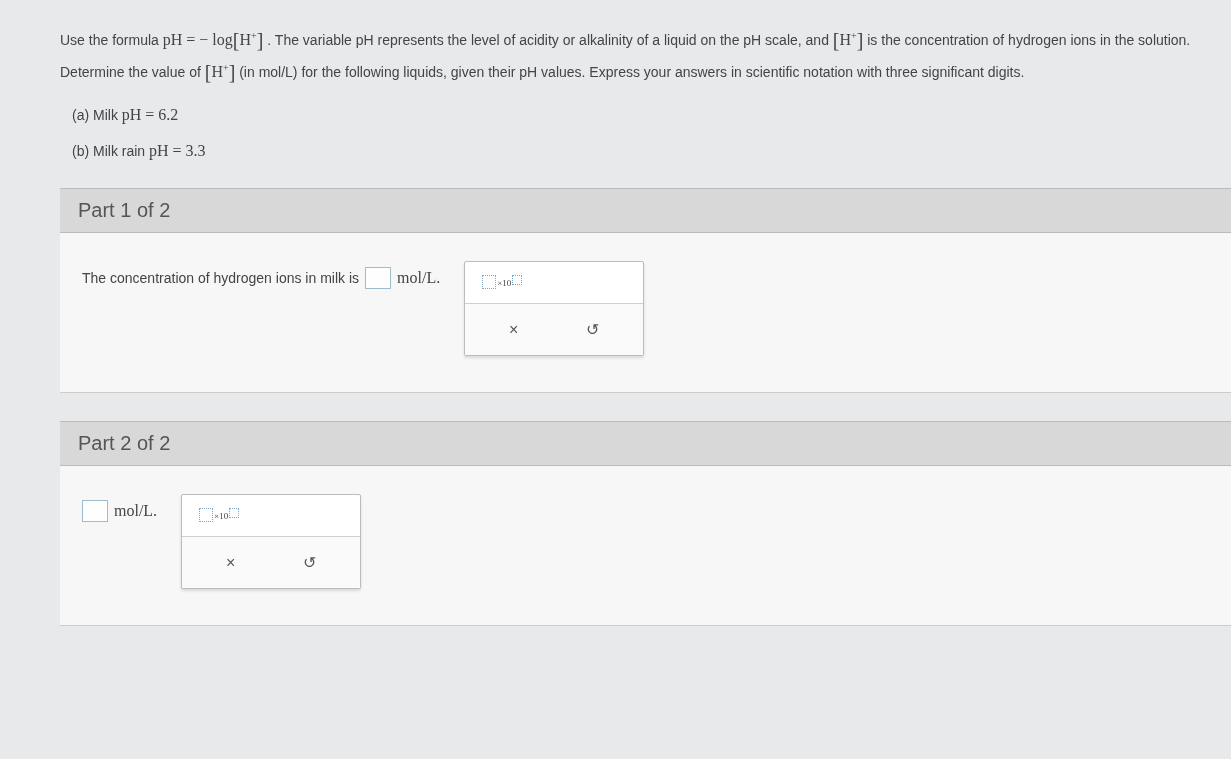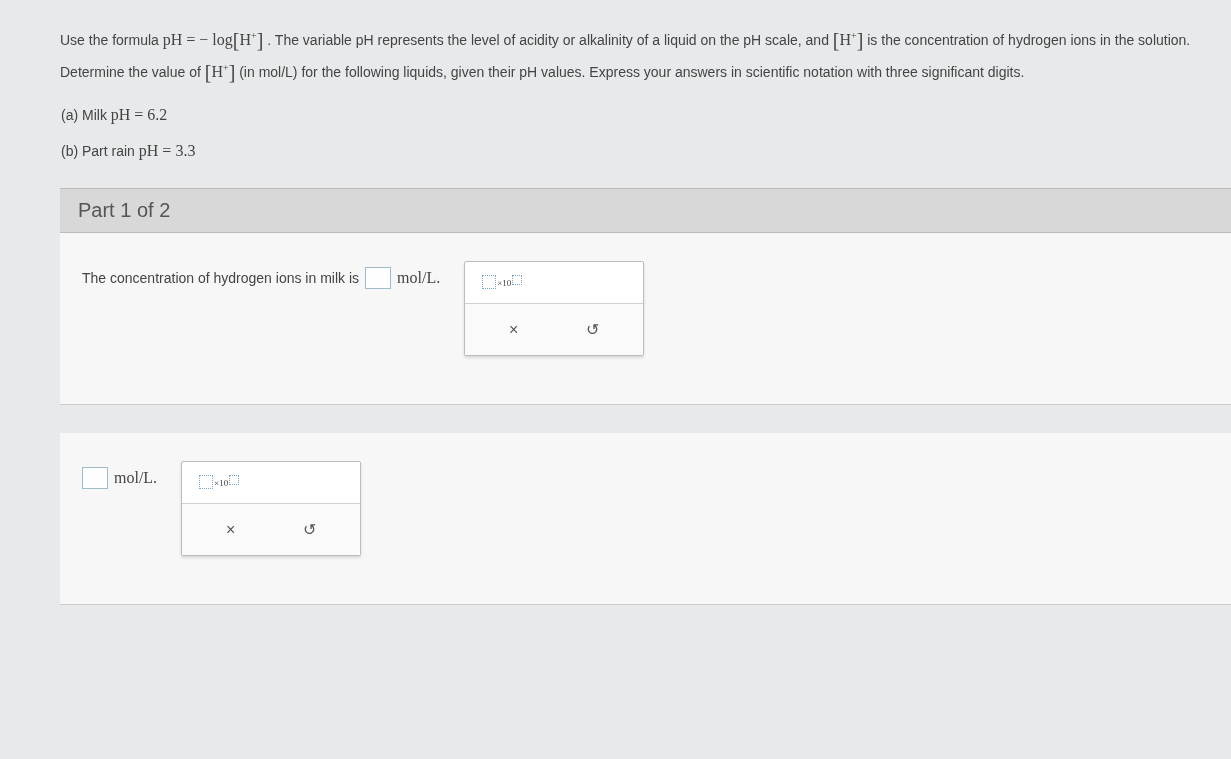--- a/index.html
+++ b/index.html
@@ -19,37 +19,37 @@
     color: #444;
     line-height: 1.6;
     margin-bottom: 18px;
     padding-right: 40px;
   }
   .math {
     font-family: 'Times New Roman', serif;
     font-size: 16px;
   }
   .sub-q {
-    margin: 18px 1px;
+    margin: 18px 12px;
     color: #444;
   }
   .part-container {
     margin-top: 28px;
   }
   .part-header {
     background: #d8d8d8;
     border-top: 1px solid #bbb;
     border-bottom: 1px solid #bbb;
     padding: 10px 18px;
     color: #555;
     font-size: 20px;
   }
   .part-body {
     background: #f7f7f7;
-    padding: 28px 22px 48px 22px;
+    padding: 28px 22px 36px 22px;
     border-bottom: 1px solid #ccc;
     display: flex;
     align-items: flex-start;
     gap: 24px;
     flex-wrap: wrap;
   }
   .answer-line {
     display: flex;
     align-items: center;
     gap: 6px;
@@ -143,21 +143,21 @@
     <span> is the concentration of hydrogen ions in the solution. Determine the value of </span>
     <span class="math"><span class="formula-bracket">[</span><span class="hplus">H<sup>+</sup></span><span class="formula-bracket">]</span></span>
     <span> (in mol/L) for the following liquids, given their pH values. Express your answers in scientific notation with three significant digits.</span>
   </div>
 
   <div class="sub-q">
     <span>(a) Milk </span><span class="math">pH = 6.2</span>
   </div>
 
   <div class="sub-q">
-    <span>(b) Part rain </span><span class="math">pH = 3.3</span>
+    <span>(b) Milk rain </span><span class="math">pH = 3.3</span>
   </div>
 
   <div class="part-container">
     <div class="part-header">Part 1 of 2</div>
     <div class="part-body">
       <div class="answer-line">
         <span>The concentration of hydrogen ions in milk is</span>
         <input class="answer-input" type="text" style="">
         <span class="math">mol/L.</span>
       </div>
@@ -177,20 +177,21 @@
           </button>
           <button class="tb-btn">
             <span>↺</span>
           </button>
         </div>
       </div>
     </div>
   </div>
 
   <div class="part-container">
+    <div class="part-header">Part 2 of 2</div>
     <div class="part-body">
       <div class="answer-line">
         <input class="answer-input" type="text" style="">
         <span class="math">mol/L.</span>
       </div>
       <div class="toolbox">
         <div class="toolbox-top">
           <button class="tb-btn" style="padding:0;">
             <span class="sci-not">
               <span class="sci-box"></span>

